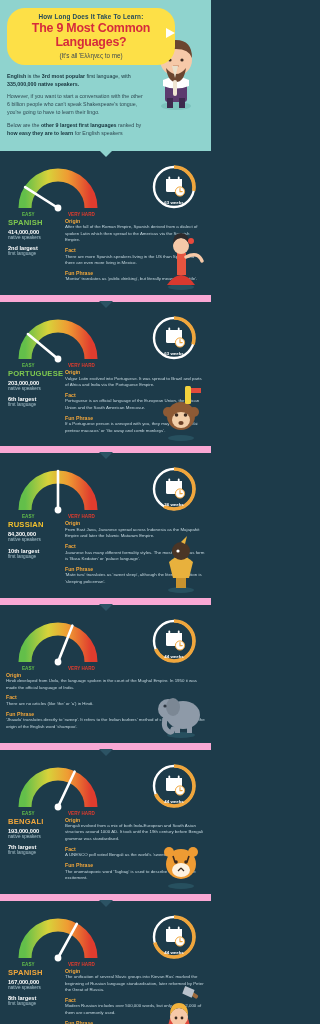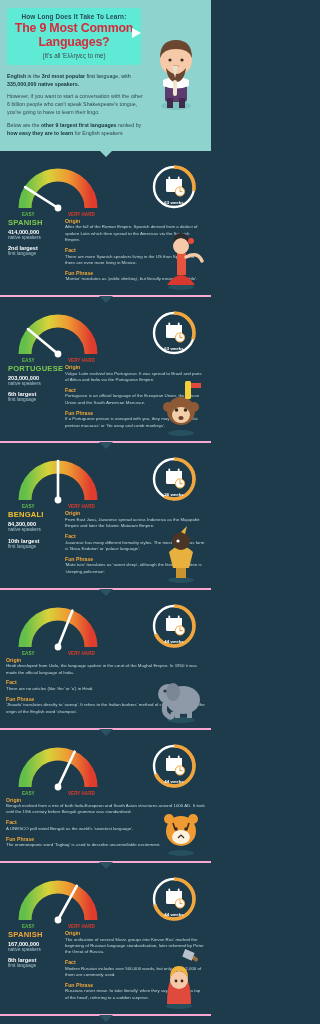--- a/index.html
+++ b/index.html
@@ -17,25 +17,25 @@
   }
 
   
   .header {
     position: relative;
     background: #8fd3ce;
     padding: 8px 7px 10px 7px;
     min-height: 112px;
   }
   .bubble {
-    background: #5eead4;
-    border-radius: 3px;
+    background: #fde047;
+    border-radius: 18px;
     padding: 5px 6px 6px 6px;
     position: relative;
-    width: 134px;
+    width: 168px;
     z-index: 3;
   }
   .bubble:after {
     content: "";
     position: absolute;
     right: -9px; top: 20px;
     border: 6px solid transparent;
     border-left-color: #ffffff;
     border-width: 5px 9px 5px 9px;
   }
@@ -76,21 +76,21 @@
     position: absolute;
     right: 2px; top: 36px;
     width: 66px; height: 74px;
     z-index: 2;
   }
 
   
   .section {
     position: relative;
     padding: 11px 6px 9px 6px;
-    border-top: 2px solid #f9a8d4;
+    border-top: 7px solid #f9a8d4;
   }
   .section:first-of-type { border-top: none; }
   .notch {
     position: absolute;
     left: 50%; top: -1px;
     width: 0; height: 0;
     margin-left: -7px;
     border-left: 7px solid transparent;
     border-right: 7px solid transparent;
     border-top: 7px solid #8fd3ce;
@@ -331,21 +331,21 @@
       <rect x="19.4" y="14.6" width="1.8" height="3.6" rx=".8" fill="#ffffff"></rect>
       <rect x="28.8" y="14.6" width="1.8" height="3.6" rx=".8" fill="#ffffff"></rect>
       <circle cx="31" cy="29.5" r="4.6" fill="#ffffff" stroke="#f0a63c" stroke-width="1"></circle>
       <path d="M31 26.6 v3 h2.2" stroke="#f0a63c" stroke-width="1.1" fill="none" stroke-linecap="round"></path>
     </g>
     <text x="25" y="41.6" text-anchor="middle" font-family="Liberation Sans" font-size="4.4" font-weight="bold" fill="#ffffff">36 weeks</text>
   </svg></div>
     </div>
     <div class="cols">
       <div class="lang">
-        <div class="lang-name" style="color:#f2c02e">BENGALI</div>
+        <div class="lang-name" style="color:#f2c02e">RUSSIAN</div>
         <div class="lang-num">84,300,000</div>
         <div class="lang-sub">native speakers</div>
         <div class="lang-rank">10th largest</div>
         <div class="lang-sub">first language</div>
       </div>
       <div class="facts">
     <div class="fact-h" style="color:#f0a63c">Origin</div>
     <div class="fact-b">From East Java, Javanese spread across Indonesia as the Majapahit Empire and later the Islamic Mataram Empire.</div>
     <div class="fact-h" style="color:#f0a63c">Fact</div>
     <div class="fact-b">Javanese has many different formality styles. The most prestigious form is 'Basa Kedaton' or 'palace language'.</div>
@@ -445,20 +445,27 @@
       <rect x="17" y="17" width="16" height="3.4" fill="#ffffff"></rect>
       <rect x="19.4" y="14.6" width="1.8" height="3.6" rx=".8" fill="#ffffff"></rect>
       <rect x="28.8" y="14.6" width="1.8" height="3.6" rx=".8" fill="#ffffff"></rect>
       <circle cx="31" cy="29.5" r="4.6" fill="#ffffff" stroke="#f0a63c" stroke-width="1"></circle>
       <path d="M31 26.6 v3 h2.2" stroke="#f0a63c" stroke-width="1.1" fill="none" stroke-linecap="round"></path>
     </g>
     <text x="25" y="41.6" text-anchor="middle" font-family="Liberation Sans" font-size="4.4" font-weight="bold" fill="#ffffff">44 weeks</text>
   </svg></div>
     </div>
     <div class="cols">
+      <div class="lang">
+        <div class="lang-name" style="color:#f0a63c">BENGALI</div>
+        <div class="lang-num">193,000,000</div>
+        <div class="lang-sub">native speakers</div>
+        <div class="lang-rank">7th largest</div>
+        <div class="lang-sub">first language</div>
+      </div>
       <div class="facts">
     <div class="fact-h" style="color:#f0a63c">Origin</div>
     <div class="fact-b">Bengali evolved from a mix of both Indo-European and South Asian structures around 1000 AD. It took until the 19th century before Bengali grammar was standardised.</div>
     <div class="fact-h" style="color:#f0a63c">Fact</div>
     <div class="fact-b">A UNESCO poll voted Bengali as the world's 'sweetest language'.</div>
     <div class="fact-h" style="color:#f0a63c">Fun Phrase</div>
     <div class="fact-b">The onomatopoeic word 'Tagbag' is used to describe uncontrollable excitement.</div>
           </div>
     </div>
     <div class="mascot"><svg viewBox="0 0 56 62">

